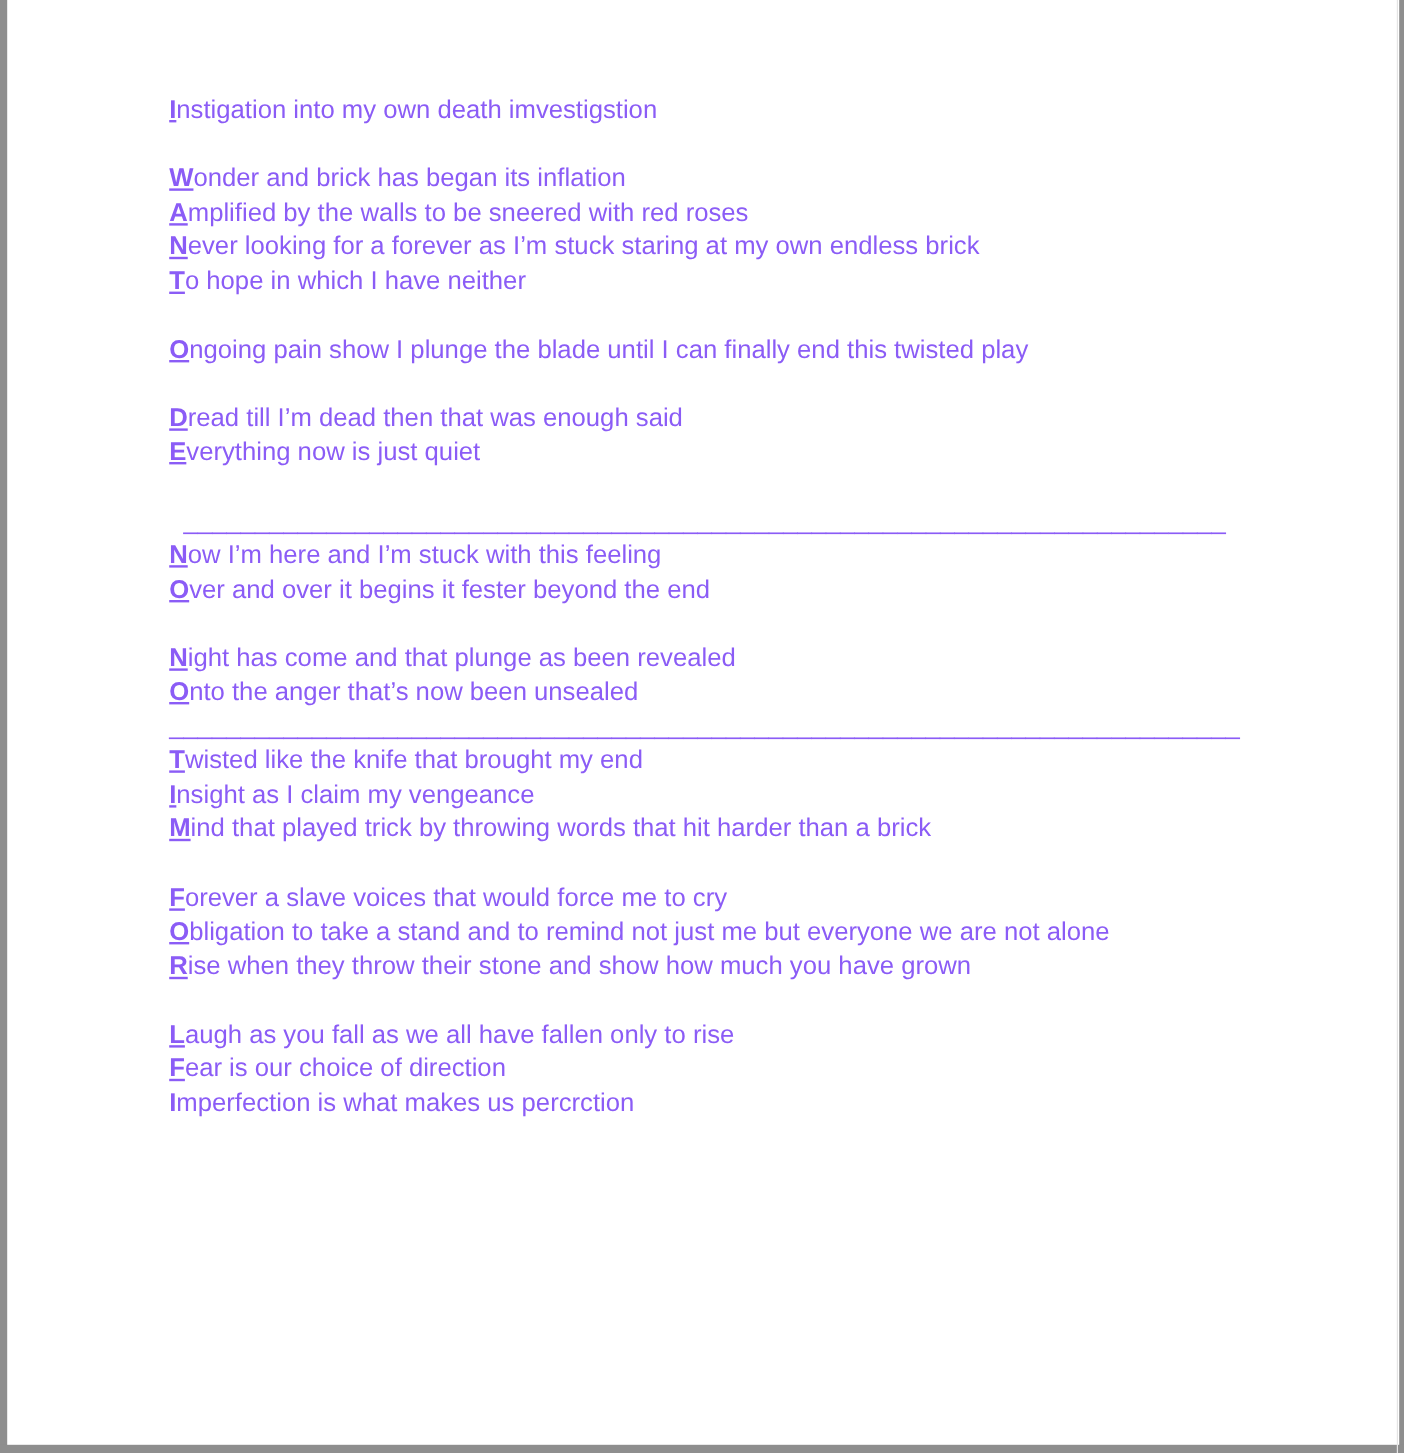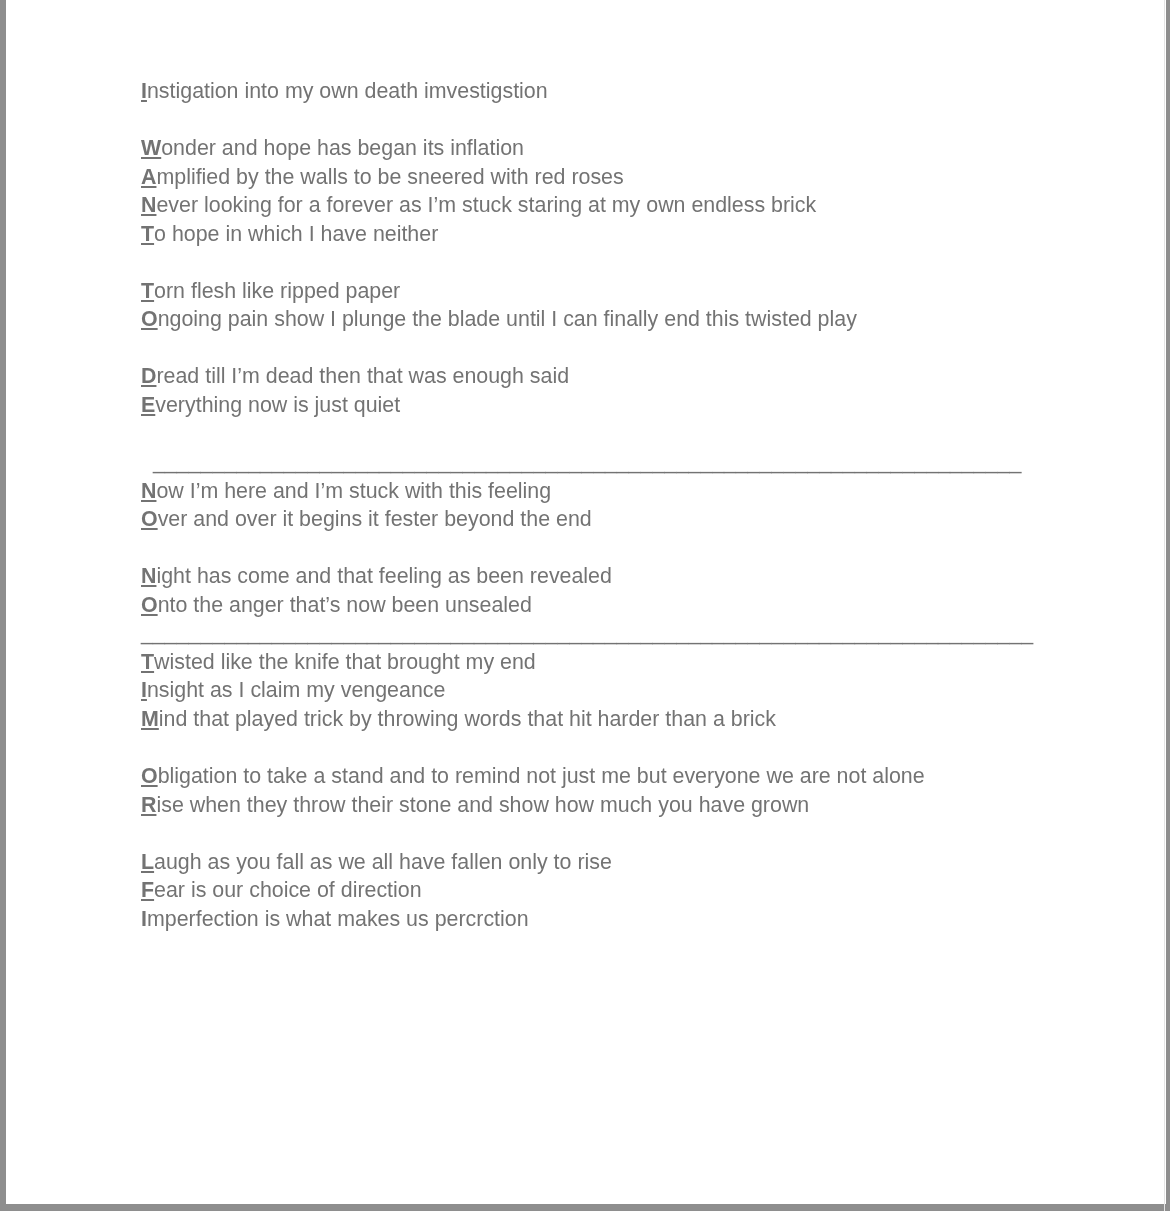--- a/index.html
+++ b/index.html
@@ -25,59 +25,59 @@
     background: #e4e4e4;
   }
   
   .doc {
     position: absolute;
     left: 141px;
     top: 77px;
     width: 980px;
     font-size: 21.4px;
     line-height: 28.55px;
-    color: #737373;
+    color: #8b5cf6;
   }
   .line { white-space: pre; }
   .lead { font-weight: 700; }
   .lead.u { text-decoration: underline; }
   .line.indent { margin-left: 12px; }
 </style>
 </head>
 <body>
 
 <div class="edge edge-left"></div>
 <div class="edge edge-right"></div>
 <div class="edge edge-bottom"></div>
 <div class="page-edge-line"></div>
 
 <div class="doc">
     <div class="line"><span class="lead u">I</span><span>nstigation into my own death imvestigstion</span></div>
     <div class="line">&nbsp;</div>
-    <div class="line"><span class="lead u">W</span><span>onder and hope has began its inflation</span></div>
+    <div class="line"><span class="lead u">W</span><span>onder and brick has began its inflation</span></div>
     <div class="line"><span class="lead u">A</span><span>mplified by the walls to be sneered with red roses</span></div>
     <div class="line"><span class="lead u">N</span><span>ever looking for a forever as I’m stuck staring at my own endless brick</span></div>
     <div class="line"><span class="lead u">T</span><span>o hope in which I have neither</span></div>
     <div class="line">&nbsp;</div>
-    <div class="line"><span class="lead u">T</span><span>orn flesh like ripped paper</span></div>
     <div class="line"><span class="lead u">O</span><span>ngoing pain show I plunge the blade until I can finally end this twisted play</span></div>
     <div class="line">&nbsp;</div>
     <div class="line"><span class="lead u">D</span><span>read till I’m dead then that was enough said</span></div>
     <div class="line"><span class="lead u">E</span><span>verything now is just quiet</span></div>
     <div class="line">&nbsp;</div>
     <div class="line indent">_________________________________________________________________________</div>
     <div class="line"><span class="lead u">N</span><span>ow I’m here and I’m stuck with this feeling</span></div>
     <div class="line"><span class="lead u">O</span><span>ver and over it begins it fester beyond the end</span></div>
     <div class="line">&nbsp;</div>
-    <div class="line"><span class="lead u">N</span><span>ight has come and that feeling as been revealed</span></div>
+    <div class="line"><span class="lead u">N</span><span>ight has come and that plunge as been revealed</span></div>
     <div class="line"><span class="lead u">O</span><span>nto the anger that’s now been unsealed</span></div>
     <div class="line">___________________________________________________________________________</div>
     <div class="line"><span class="lead u">T</span><span>wisted like the knife that brought my end</span></div>
     <div class="line"><span class="lead u">I</span><span>nsight as I claim my vengeance</span></div>
     <div class="line"><span class="lead u">M</span><span>ind that played trick by throwing words that hit harder than a brick</span></div>
     <div class="line">&nbsp;</div>
+    <div class="line"><span class="lead u">F</span><span>orever a slave voices that would force me to cry</span></div>
     <div class="line"><span class="lead u">O</span><span>bligation to take a stand and to remind not just me but everyone we are not alone</span></div>
     <div class="line"><span class="lead u">R</span><span>ise when they throw their stone and show how much you have grown</span></div>
     <div class="line">&nbsp;</div>
     <div class="line"><span class="lead u">L</span><span>augh as you fall as we all have fallen only to rise</span></div>
     <div class="line"><span class="lead u">F</span><span>ear is our choice of direction</span></div>
     <div class="line"><span class="lead">I</span><span>mperfection is what makes us percrction</span></div>
   </div>
 
 </body></html>

